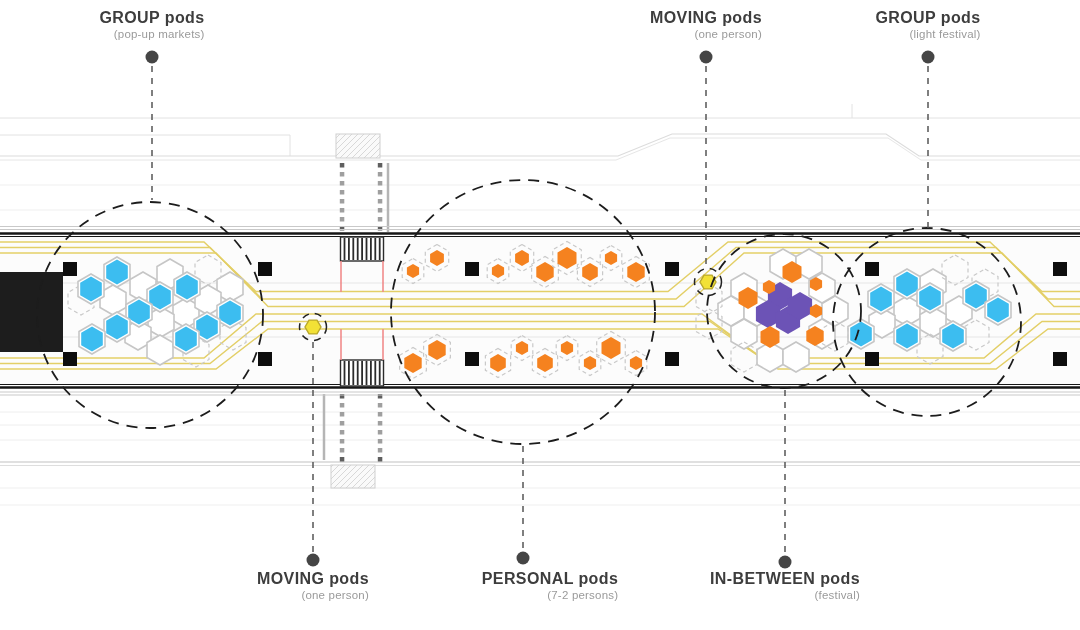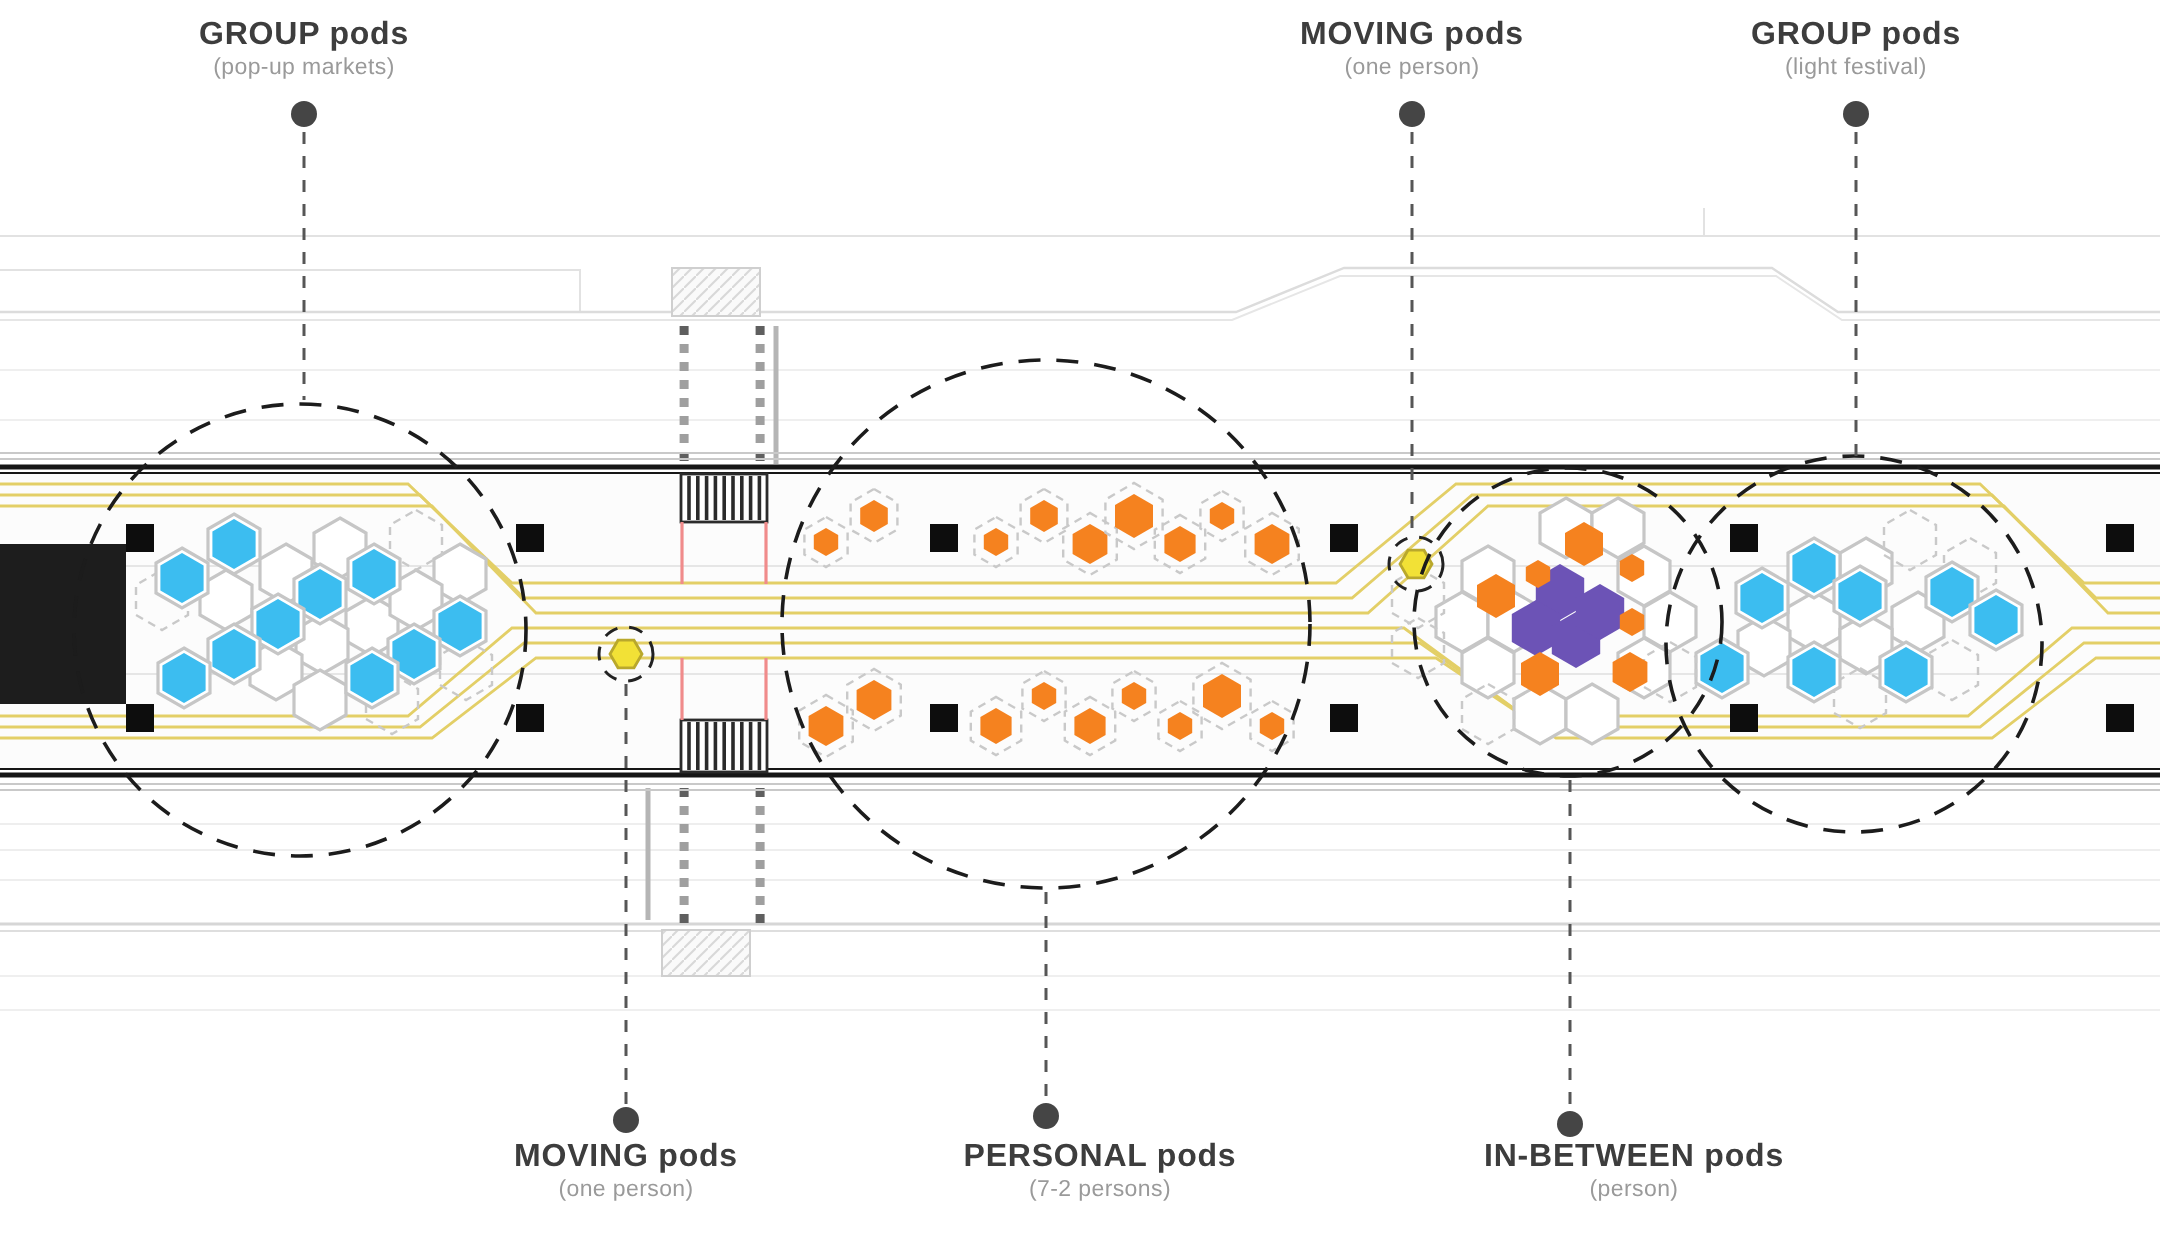--- a/index.html
+++ b/index.html
@@ -1,19 +1,19 @@
 <!DOCTYPE html>
 <html><head>
 <meta charset="utf-8">
 <style>
   html,body{margin:0;padding:0;background:#fff;}
   body{width:1080px;height:630px;overflow:hidden;font-family:"Liberation Sans",sans-serif;}
   .stage{position:relative;width:1080px;height:630px;background:#fff;}
   #plan-svg{position:absolute;left:0;top:0;}
-  .callout{position:absolute;transform:translateX(-50%);text-align:center;white-space:nowrap;}
+  .callout{position:absolute;transform:translateX(-50%);text-align:right;white-space:nowrap;}
   .callout .t{font-size:16px;font-weight:600;letter-spacing:.4px;color:#3d3d3d;}
   .callout .s{font-size:11.5px;color:#9a9a9a;margin-top:1px;letter-spacing:.2px;}
   .callout.top{top:9px;}
   .callout.bottom{top:570px;}
 </style>
 </head>
 <body>
 
 <div class="stage">
   <svg id="plan-svg" width="1080" height="630" viewBox="0 0 1080 630">
@@ -312,17 +312,17 @@
     <div class="s">(light festival)</div>
   </div>
   <div class="callout bottom" style="left: 313px;">
     <div class="t">MOVING pods</div>
     <div class="s">(one person)</div>
   </div>
   <div class="callout bottom" style="left: 550px;">
     <div class="t">PERSONAL pods</div>
     <div class="s">(7-2 persons)</div>
   </div>
-  <div class="callout bottom" style="left: 817px;">
+  <div class="callout bottom" style="left: 785px;">
     <div class="t">IN-BETWEEN pods</div>
-    <div class="s">(person)</div>
+    <div class="s">(festival)</div>
   </div>
 </div>
 
 </body></html>

